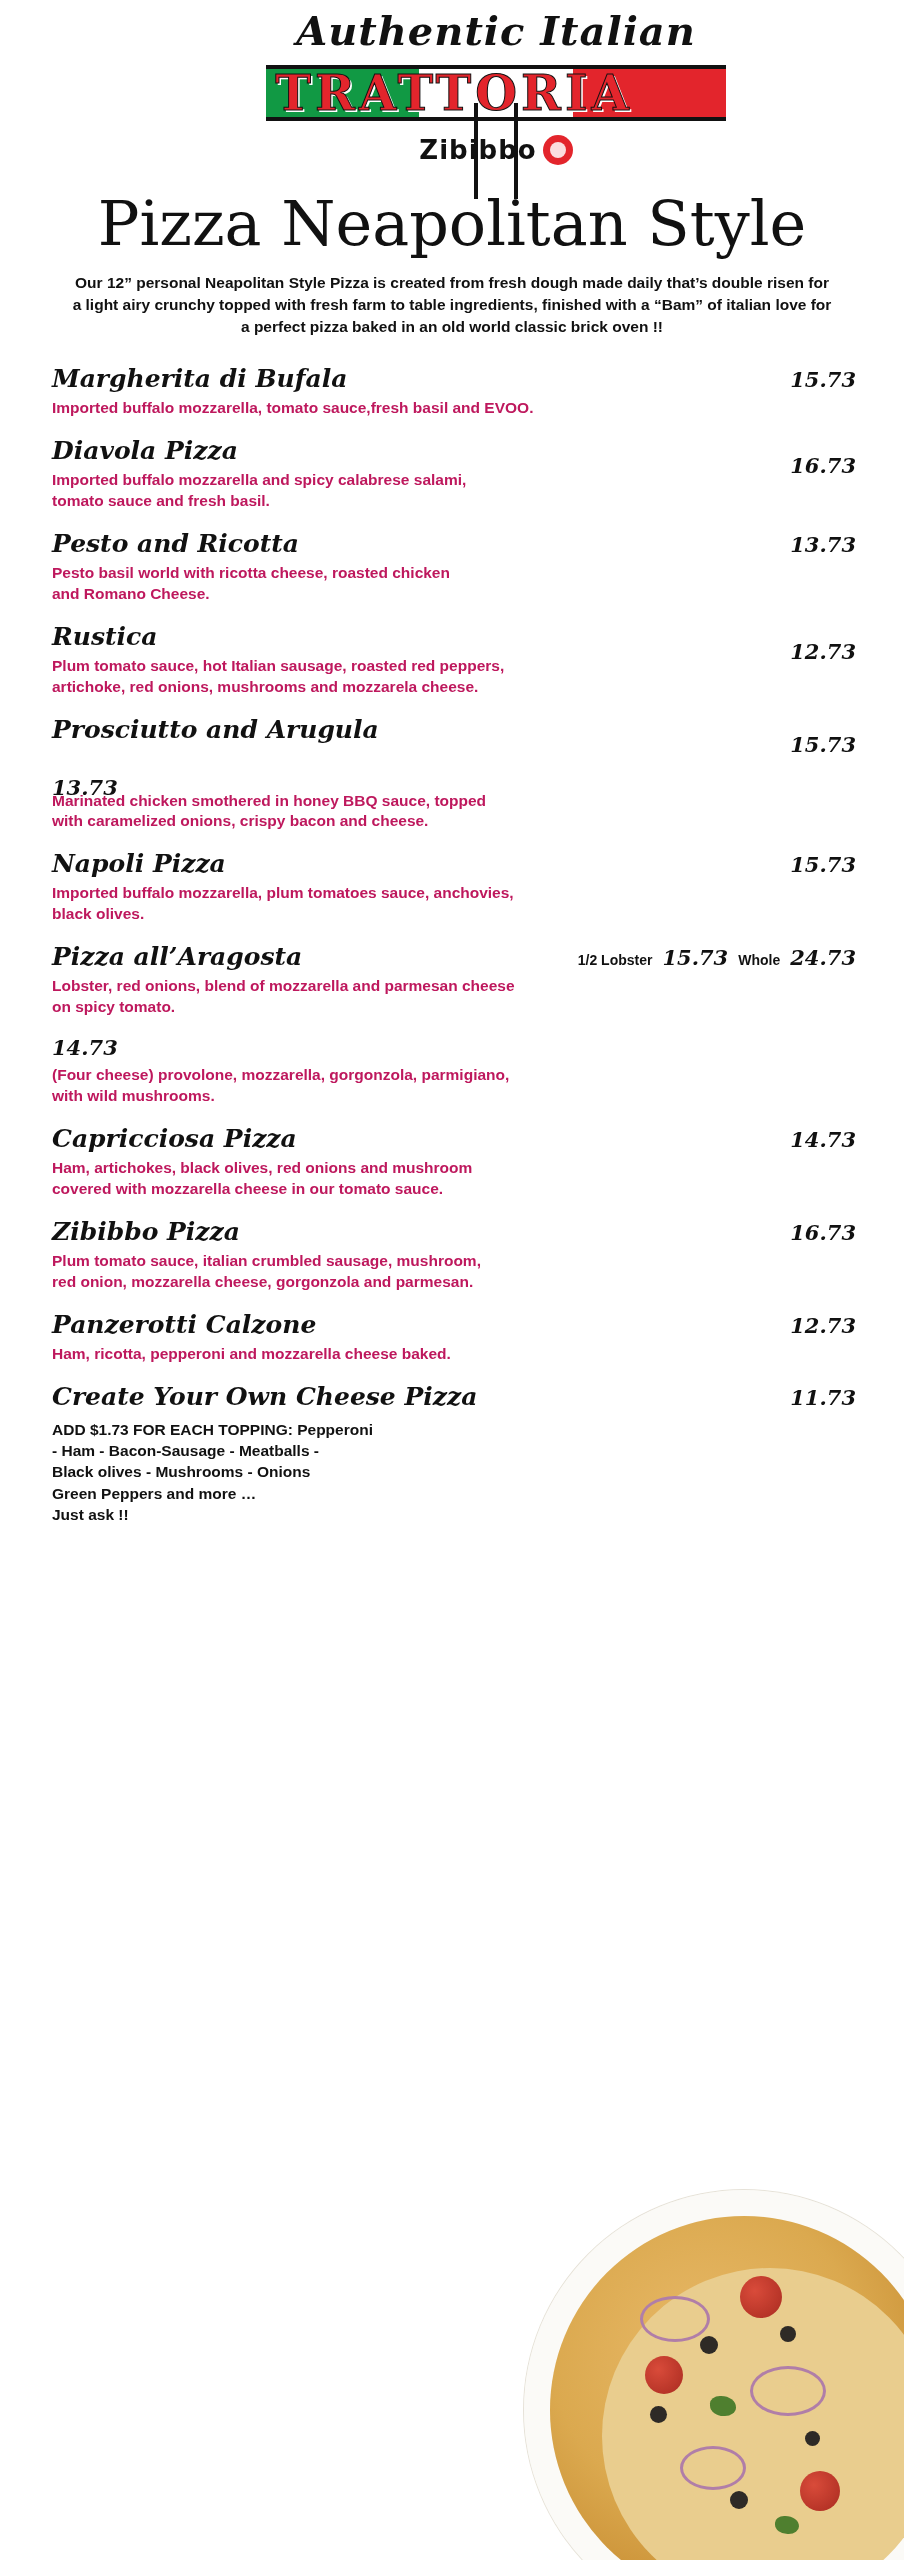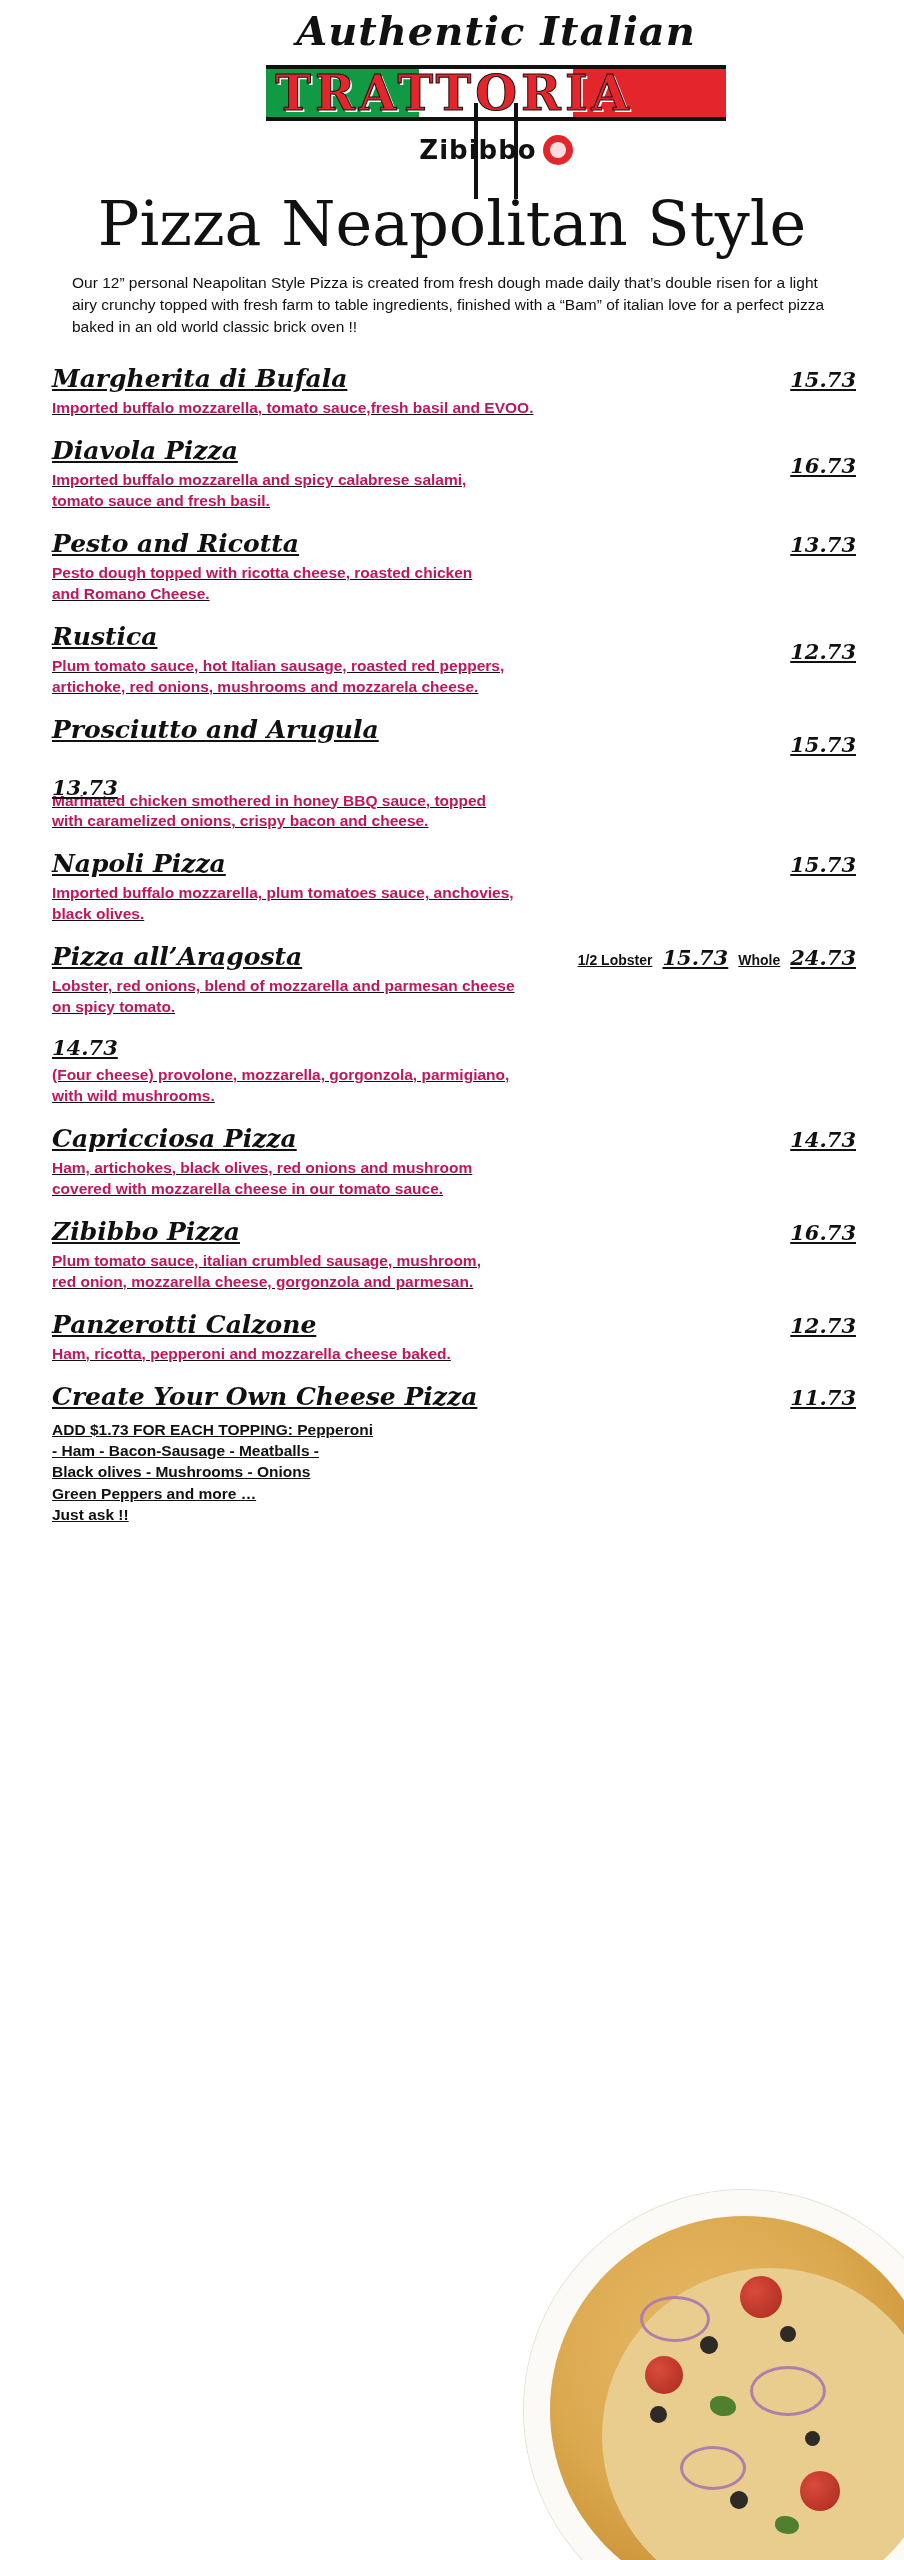--- a/index.html
+++ b/index.html
@@ -133,35 +133,35 @@
     font-weight: 400;
     font-size: 62px;
     text-align: center;
     color: #111;
     margin: 26px 0 10px 0;
     line-height: 1.05;
   }
 
   .intro {
     font-family: "Liberation Sans", sans-serif;
-    font-weight: normal;
+    font-weight: bold;
     font-size: 15.5px;
     line-height: 1.42;
+    text-align: center;
     color: #111;
     margin: 16px auto 26px auto;
     width: 760px;
   }
 
   
   .menu {
     padding: 0 48px 0 52px;
   }
   .item {
     margin-bottom: 17px;
-    text-decoration: underline;
   }
   .item-head {
     display: flex;
     align-items: baseline;
     justify-content: space-between;
     gap: 12px;
   }
   .item-name {
     font-family: "DejaVu Serif", serif;
     font-style: italic;
@@ -311,21 +311,21 @@
 tomato sauce and fresh basil.</div>
     </div>
 
     <div class="item">
       <div class="item-head">
         <span class="item-name">Pesto and Ricotta</span>
         <span class="price-group">
           <span class="item-price">13.73</span>
         </span>
       </div>
-      <div class="item-desc">Pesto dough topped with ricotta cheese, roasted chicken
+      <div class="item-desc">Pesto basil world with ricotta cheese, roasted chicken
 and Romano Cheese.</div>
     </div>
 
     <div class="item price-lower">
       <div class="item-head">
         <span class="item-name">Rustica</span>
         <span class="price-group">
           <span class="item-price">12.73</span>
         </span>
       </div>

